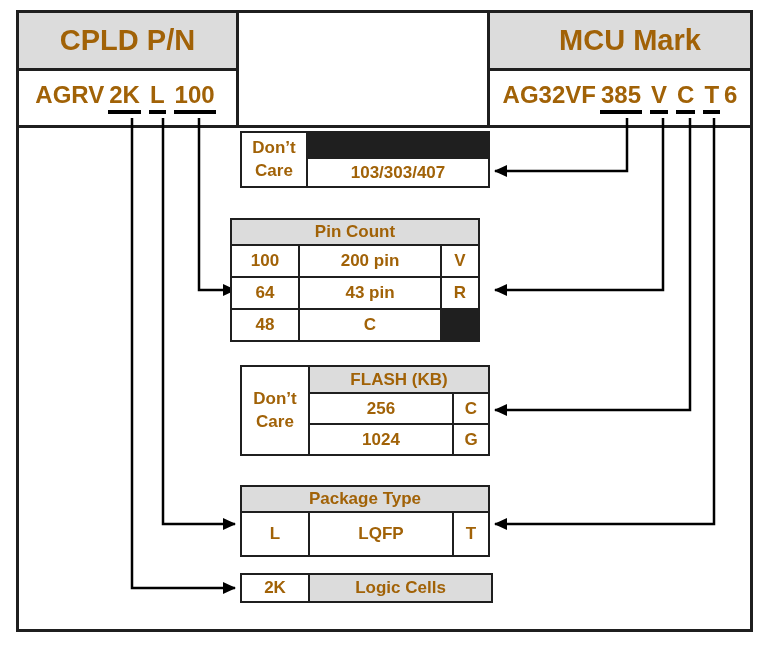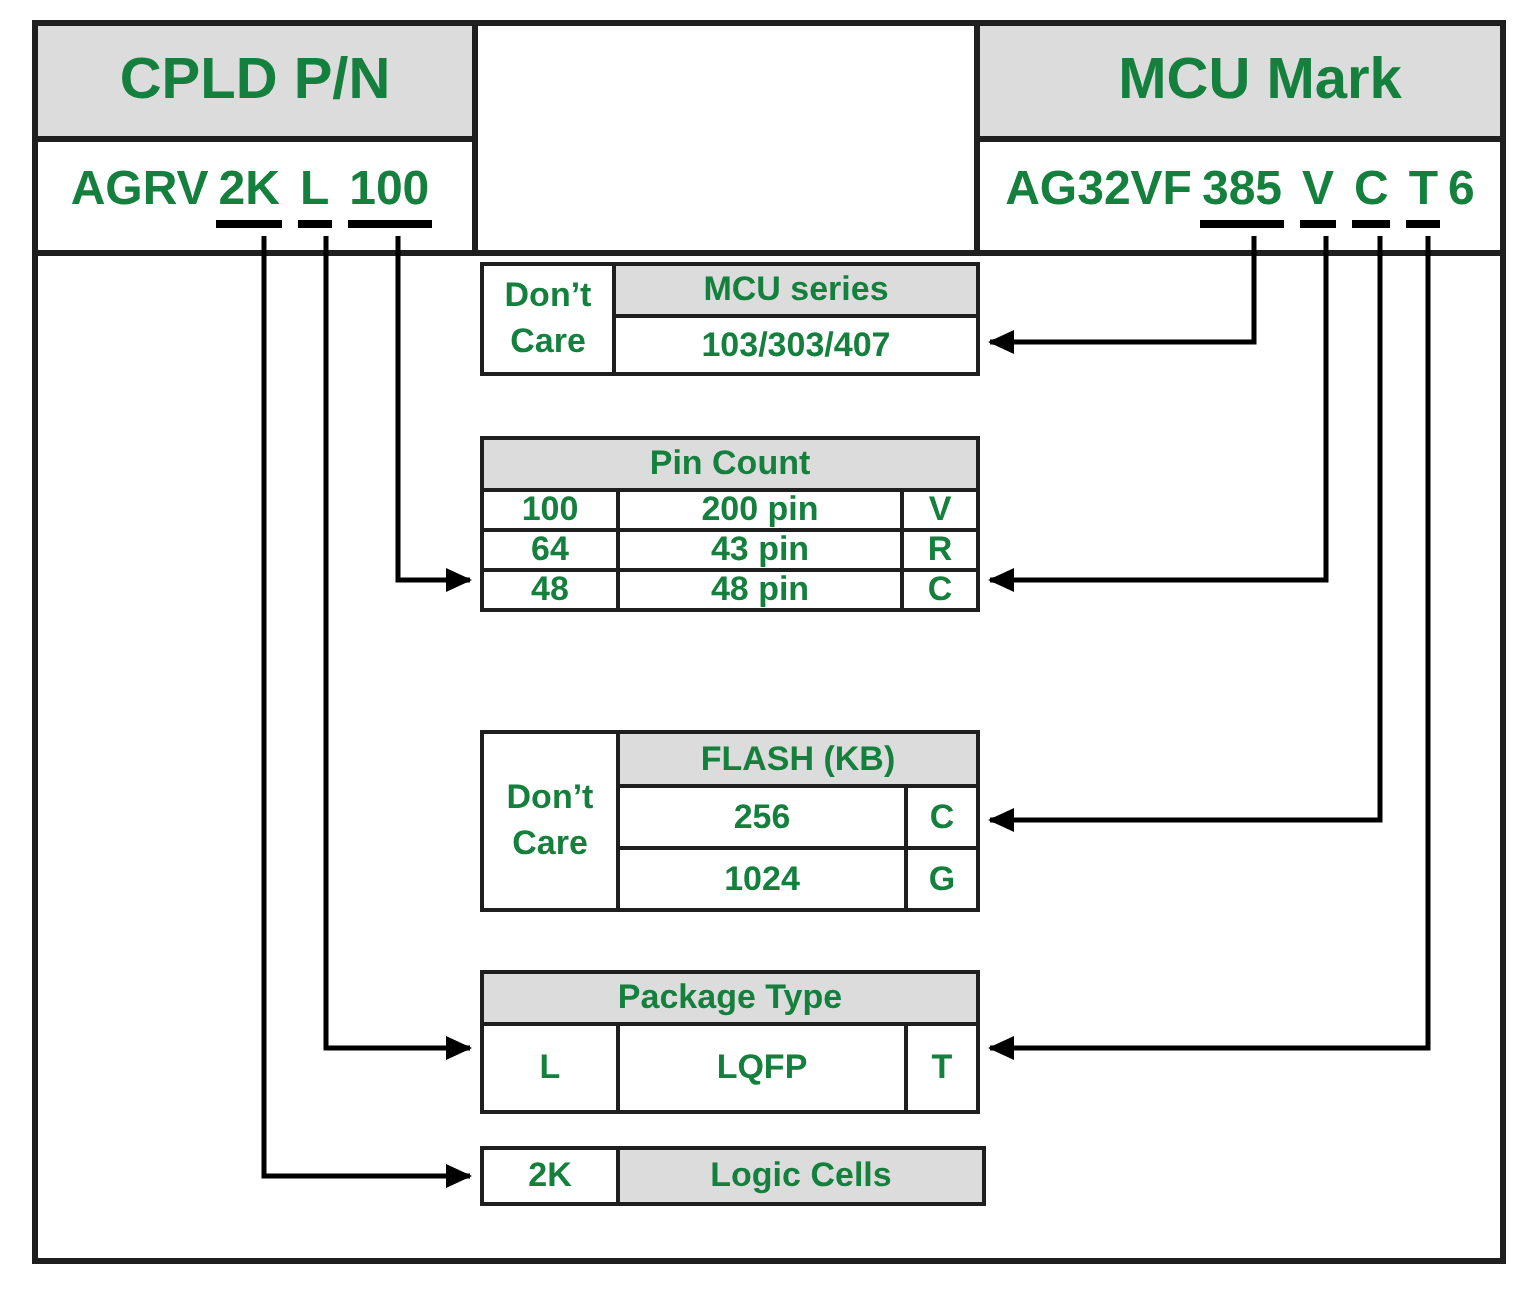--- a/index.html
+++ b/index.html
@@ -1,18 +1,18 @@
 <!DOCTYPE html>
 <html><head>
 <meta charset="utf-8">
 <style>
   html, body { margin:0; padding:0; background:#ffffff; }
   .canvas {
     position:relative; width:768px; height:653px; background:#ffffff;
-    font-family:"Liberation Sans", sans-serif; font-weight:bold; color:#15803d;
+    font-family:"Liberation Sans", sans-serif; font-weight:bold; color:#a16207;
     overflow:hidden;
   }
   
   .gt {
     position:absolute; box-sizing:border-box; display:grid;
     gap:2px; background:#1f1f1f; border:2px solid #1f1f1f;
   }
   .cell {
     background:#ffffff; display:flex; align-items:center; justify-content:center;
     font-size:17px; overflow:hidden;
@@ -48,21 +48,21 @@
   
   .connectors { position:absolute; left:0; top:0; pointer-events:none; }
 
   
   .t-series { left:240px; top:131px; width:250px; height:57px;
     grid-template-columns:64px 1fr; grid-template-rows:24px 1fr; }
   .ts-dc { grid-area:1/1/3/2; }
   .ts-h  { grid-area:1/2/2/3; }
   .ts-v  { grid-area:2/2/3/3; }
 
-  .t-pins { left:240px; top:218px; width:250px; height:88px;
+  .t-pins { left:230px; top:218px; width:250px; height:124px;
     grid-template-columns:66px 140px 1fr;
     grid-template-rows:24px 1fr 1fr 1fr; }
   .tp-h { grid-area:1/1/2/4; }
 
   .t-flash { left:240px; top:365px; width:250px; height:91px;
     grid-template-columns:66px 142px 1fr;
     grid-template-rows:25px 1fr 1fr; }
   .tf-dc { grid-area:1/1/4/2; }
   .tf-h  { grid-area:1/2/2/4; }
 
@@ -116,34 +116,32 @@
       <polyline points="627,118 627,171 495,171" marker-end="url(#ah)"></polyline>
       <polyline points="663,118 663,290 495,290" marker-end="url(#ah)"></polyline>
       <polyline points="690,118 690,410 495,410" marker-end="url(#ah)"></polyline>
       <polyline points="714,118 714,524 495,524" marker-end="url(#ah)"></polyline>
     </g>
   </svg>
 
   <div class="gt t-series">
     <div class="cell pre2 ts-dc">Don’t
 Care</div>
-    <div class="cell hd ts-h">MCU series</div>
     <div class="cell ts-v">103/303/407</div>
   </div>
 
   <div class="gt t-pins">
     <div class="cell hd tp-h">Pin Count</div>
     <div class="cell">100</div>
     <div class="cell">200 pin</div>
     <div class="cell">V</div>
     <div class="cell">64</div>
     <div class="cell">43 pin</div>
     <div class="cell">R</div>
     <div class="cell">48</div>
-    <div class="cell">48 pin</div>
     <div class="cell">C</div>
   </div>
 
   <div class="gt t-flash">
     <div class="cell pre2 tf-dc">Don’t
 Care</div>
     <div class="cell hd tf-h">FLASH (KB)</div>
     <div class="cell">256</div>
     <div class="cell">C</div>
     <div class="cell">1024</div>

